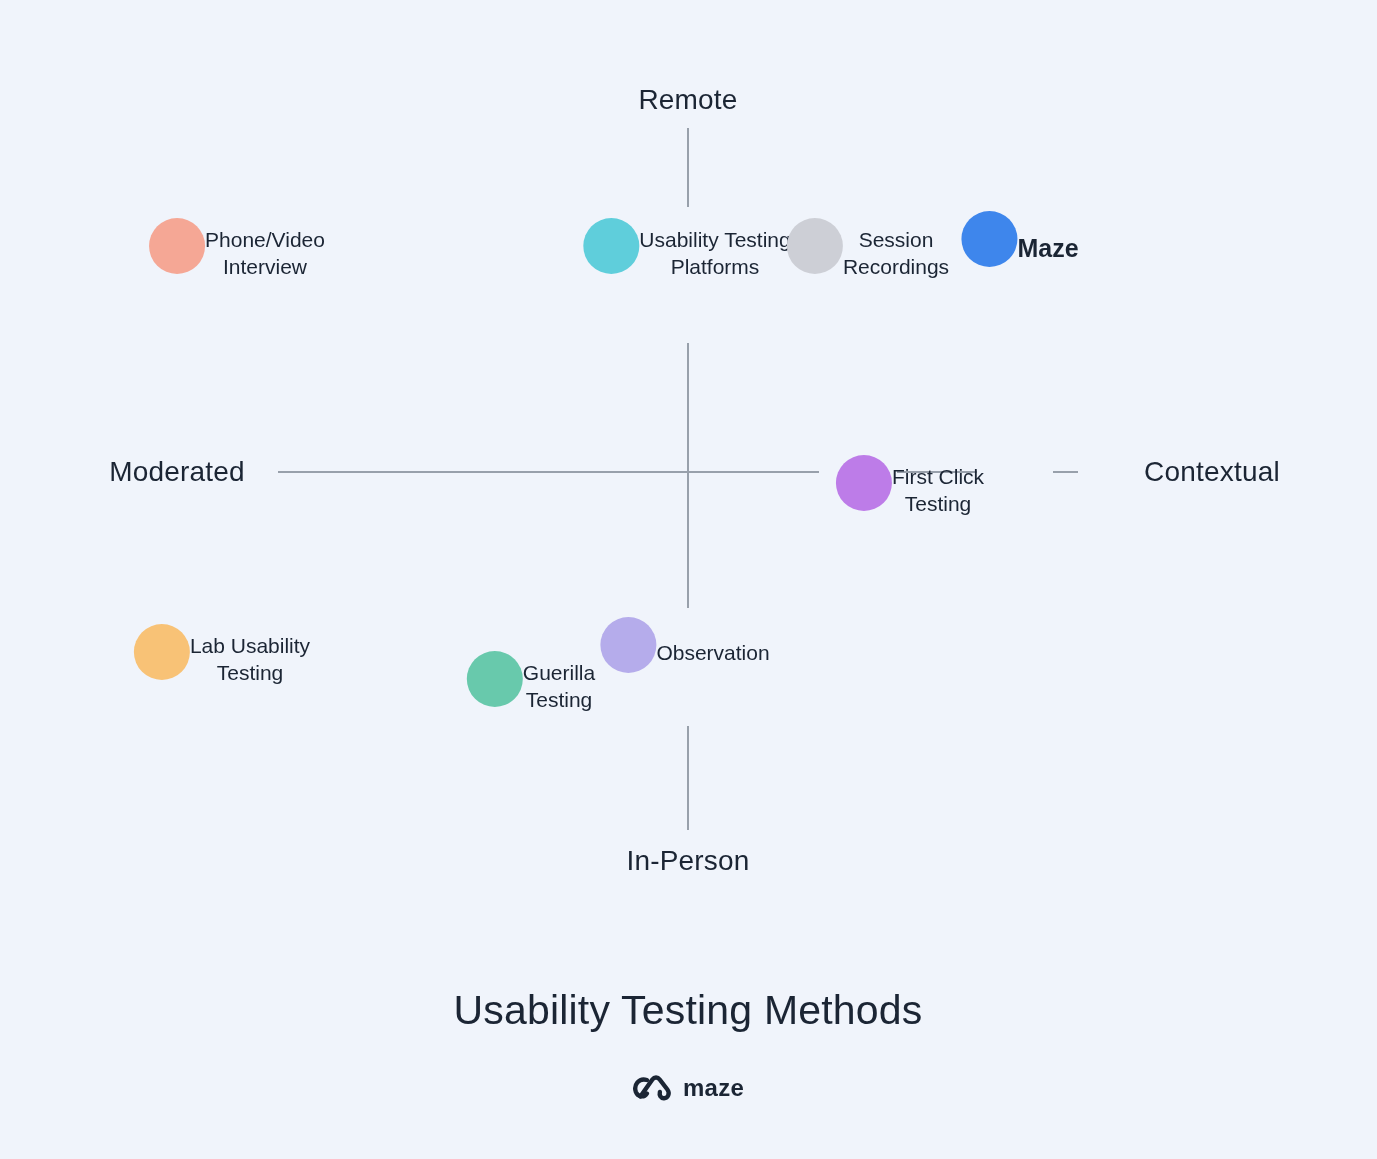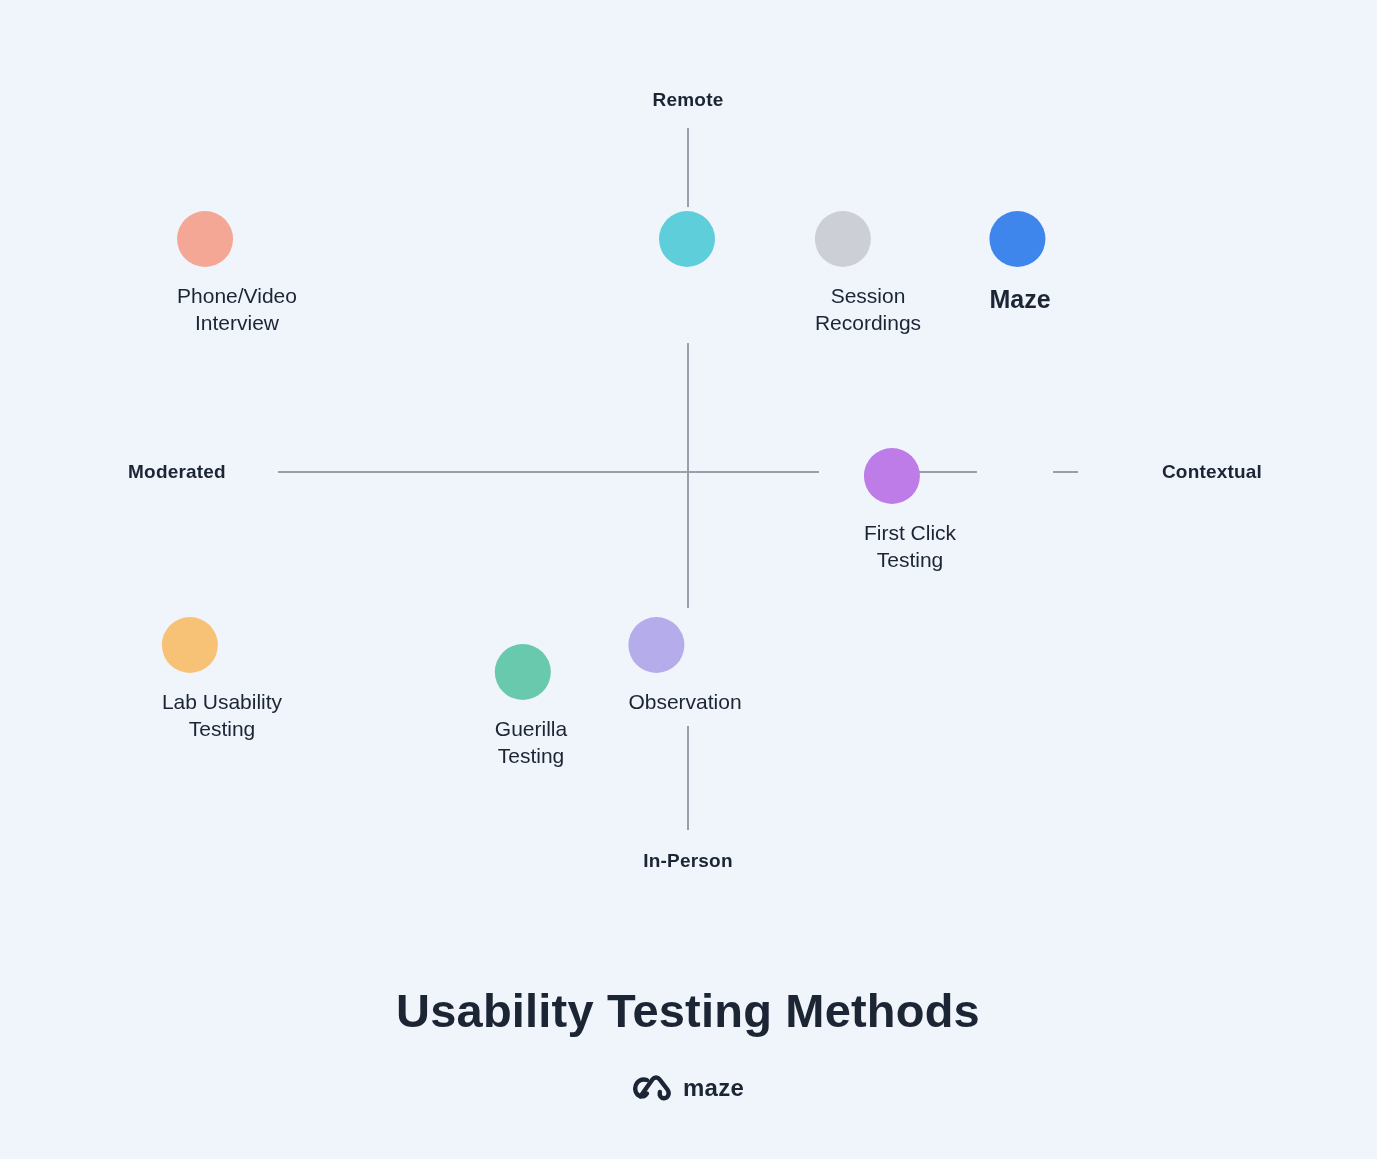--- a/index.html
+++ b/index.html
@@ -22,31 +22,31 @@
   }
   .axis-line{
     position:absolute;
     background:var(--line);
   }
   .axis-line.v{width:1.5px;}
   .axis-line.h{height:1.5px;}
   .axis-label{
     position:absolute;
     transform:translate(-50%,-50%);
-    font-size:19px;
-    font-weight:700;
+    font-size:28px;
+    font-weight:400;
     letter-spacing:0.2px;
     white-space:nowrap;
   }
   .method{
     position:absolute;
     transform:translateX(-50%);
     display:flex;
-    flex-direction:column;
-    align-items:flex-start;
+    flex-direction:row;
+    align-items:center;
   }
   .dot{
     width:56px;height:56px;
     border-radius:50%;
     flex:0 0 auto;
   }
   .mlabel{
     margin-top:15px;
     text-align:center;
     font-size:21px;
@@ -55,22 +55,22 @@
   .mlabel .l{display:block;white-space:nowrap;}
   .method.brand .mlabel{
     margin-top:18px;
     font-size:25px;
     font-weight:700;
     line-height:28px;
   }
   .title{
     position:absolute;
     transform:translate(-50%,-50%);
-    font-size:47px;
-    font-weight:700;
+    font-size:41px;
+    font-weight:400;
     letter-spacing:0.2px;
     white-space:nowrap;
   }
   .logo{
     position:absolute;
     transform:translate(-50%,-50%);
     display:flex;
     align-items:center;
     gap:11px;
   }
@@ -101,20 +101,24 @@
   <div class="method" style="left:237px;top:211px">
     <div class="dot" style="background-color: rgb(245, 167, 149);"></div>
     <div class="mlabel">
       <span class="l">Phone/Video</span>
       <span class="l">Interview</span>
     </div>
   </div>
 
   <div class="method" style="left:687px;top:211px">
     <div class="dot" style="background-color: rgb(95, 206, 219);"></div>
+    <div class="mlabel">
+      <span class="l">Usability Testing</span>
+      <span class="l">Platforms</span>
+    </div>
   </div>
 
   <div class="method" style="left:868px;top:211px">
     <div class="dot" style="background-color: rgb(205, 207, 214);"></div>
     <div class="mlabel">
       <span class="l">Session</span>
       <span class="l">Recordings</span>
     </div>
   </div>
 

